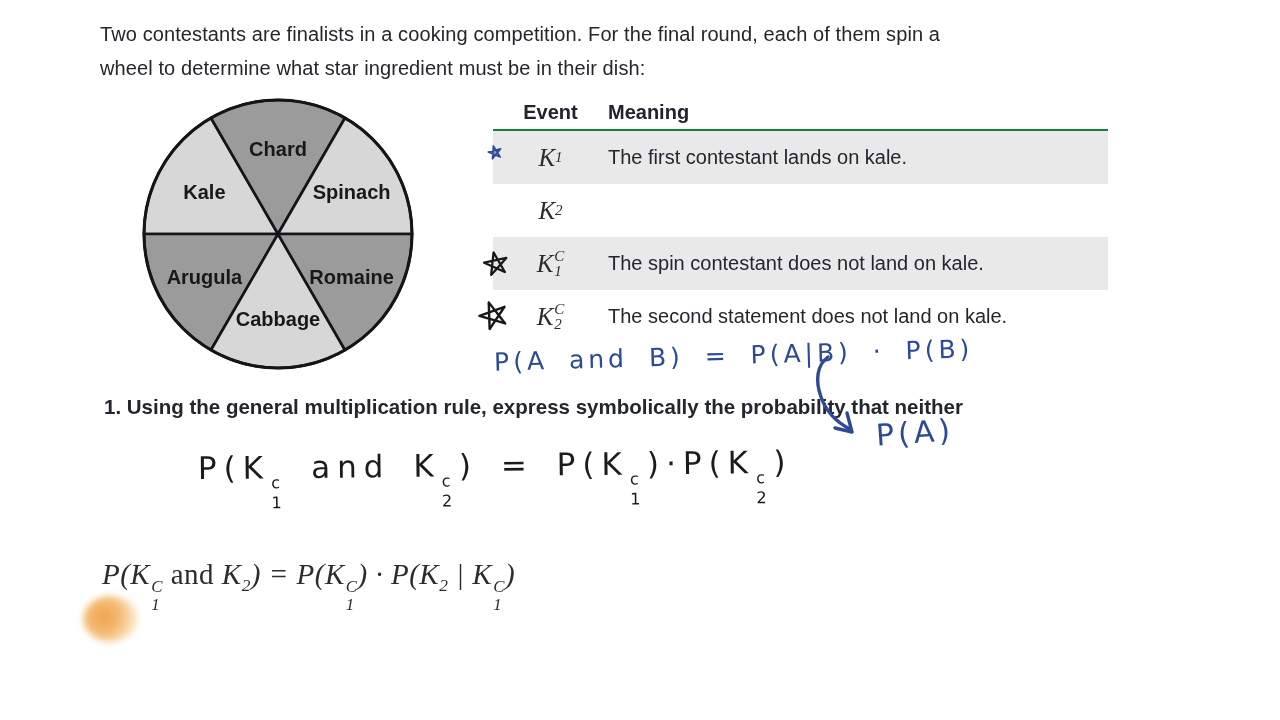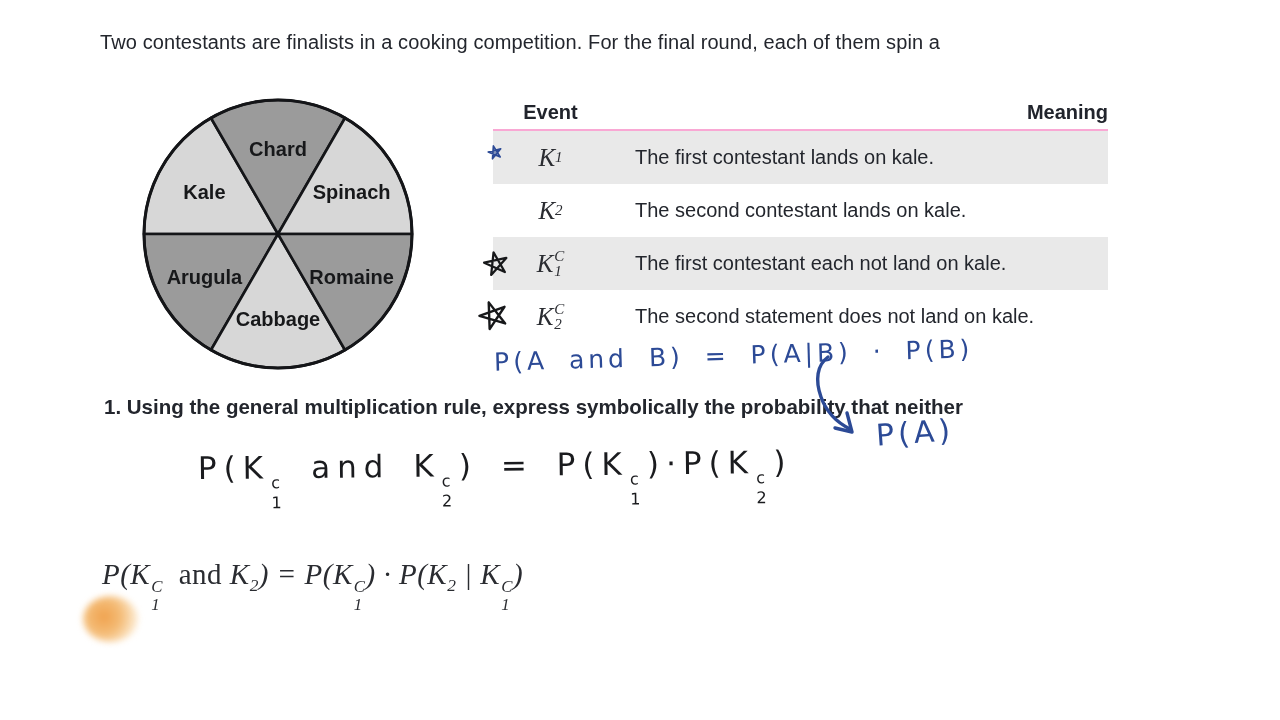--- a/index.html
+++ b/index.html
@@ -3,41 +3,41 @@
 <meta charset="utf-8">
 <style>
   * { margin:0; padding:0; box-sizing:border-box; }
   html,body { width:1280px; height:720px; background:#ffffff; overflow:hidden;
               font-family:"Liberation Sans", sans-serif; }
   #stage { position:absolute; left:0; top:0; width:1280px; height:720px; background:#fff; }
 
   .abs { position:absolute; }
 
   
-  .intro { left:100px; top:25px; width:1060px; font-size:20px; line-height:34px;
+  .intro { left:100px; top:17px; width:1060px; font-size:20px; line-height:34px;
            color:#23262d; letter-spacing:.1px; }
 
   
   .wheel-wrap { left:139px; top:96px; width:278px; height:276px; }
   .wheel-label { font-family:"Liberation Sans", sans-serif; font-size:20px; font-weight:bold; fill:#17181a; }
 
   
   .etable { left:493px; top:96px; width:615px; }
-  .thead { display:flex; height:35px; align-items:center; border-bottom:2px solid #f9a8d4;
+  .thead { display:flex; height:35px; align-items:center; border-bottom:2px solid #15803d;
            font-weight:bold; font-size:20px; color:#21242c; }
   .thead .h-event { width:115px; text-align:center; }
-  .thead .h-meaning { flex:1; text-align:right; }
+  .thead .h-meaning { flex:1; text-align:left; }
   .trow { position:relative; display:flex; align-items:center; height:53px; font-size:20px; color:#23262d; }
   .trow.shaded { background:#e9e9e9; }
   .ecell { width:115px; display:flex; justify-content:center; align-items:center; }
   .math { font-family:"Liberation Serif", serif; font-style:italic; font-size:25px; color:#2a2c31; }
-  .mcell { flex:1;margin-left:27px; }
+  .mcell { flex:1; }
   .mark { position:absolute; }
   .it { }
-  .rm { font-style:normal;margin-left:8px; }
+  .rm { font-style:normal; }
 
   sub, sup { font-size:60%; }
   .supsub { display:inline-flex; flex-direction:column; align-items:flex-start;
             font-size:60%; line-height:1.0; vertical-align:-0.5em; margin-left:1px; }
   .supsub span { display:block; }
 
   
   .hand { font-family:"DejaVu Sans", sans-serif; white-space:nowrap; }
   .hw-rule { left:494px; top:341px; font-size:25px; letter-spacing:4px; word-spacing:9px;
              color:#2c4a96; transform:rotate(-1.6deg); }
@@ -64,20 +64,21 @@
 
   svg { display:block; }
 </style>
 </head>
 <body>
 
 <div id="stage">
 
   <div class="abs intro">
     <div>Two contestants are finalists in a cooking competition. For the final round, each of them spin a</div>
+    <div>wheel to determine what star ingredient must be in their dish:</div>
   </div>
 
   <div class="abs wheel-wrap">
     <svg width="278" height="276" viewBox="-139 -138 278 276">
         <path d="M0,0 L-67.0,-116.0 A134,134 0 0 0 -134.0,-0.0 Z" fill="#d7d7d7" stroke="#141518" stroke-width="2.6" stroke-linejoin="round"></path>
         <text x="-73.6" y="-35.5" text-anchor="middle" class="wheel-label">Kale</text>
         <path d="M0,0 L67.0,-116.0 A134,134 0 0 0 -67.0,-116.0 Z" fill="#9b9b9b" stroke="#141518" stroke-width="2.6" stroke-linejoin="round"></path>
         <text x="0.0" y="-78.0" text-anchor="middle" class="wheel-label">Chard</text>
         <path d="M0,0 L134.0,0.0 A134,134 0 0 0 67.0,-116.0 Z" fill="#d7d7d7" stroke="#141518" stroke-width="2.6" stroke-linejoin="round"></path>
         <text x="73.6" y="-35.5" text-anchor="middle" class="wheel-label">Spinach</text>
@@ -108,37 +109,36 @@
           <sub>1</sub>
         </div>
       <div class="mcell"><span>The first contestant lands on kale.</span></div>
     </div>
 
     <div class="trow">
       <div class="ecell math">
           <span>K</span>
           <sub>2</sub>
         </div>
-      <div class="mcell"><span>The second contestant lands on kale.</span></div>
     </div>
 
     <div class="trow shaded">
       <span class="mark" style="left:-11px; top:13px;">
         <svg width="28" height="28" viewBox="0 0 26 26">
           <path d="M13,2 L6.5,22 L23.5,9.5 L2.5,9.5 L19.5,22 Z" fill="none" stroke="#17181a" stroke-width="2.1" stroke-linejoin="round" stroke-linecap="round" transform="rotate(-12 13 13)"></path>
         </svg>
       </span>
       <div class="ecell math">
           <span>K</span>
           <span class="supsub">
             <span>C</span>
             <span>1</span>
           </span>
         </div>
-      <div class="mcell"><span>The first contestant each </span><span class="it">not</span><span> land on kale.</span></div>
+      <div class="mcell"><span>The spin contestant does </span><span class="it">not</span><span> land on kale.</span></div>
     </div>
 
     <div class="trow">
       <span class="mark" style="left:-16px; top:9px;">
         <svg width="33" height="33" viewBox="0 0 26 26">
           <path d="M13,2 L6.5,22 L23.5,9.5 L2.5,9.5 L19.5,22 Z" fill="none" stroke="#17181a" stroke-width="1.9" stroke-linejoin="round" stroke-linecap="round" transform="rotate(-20 13 13)"></path>
         </svg>
       </span>
       <div class="ecell math">
           <span>K</span>

